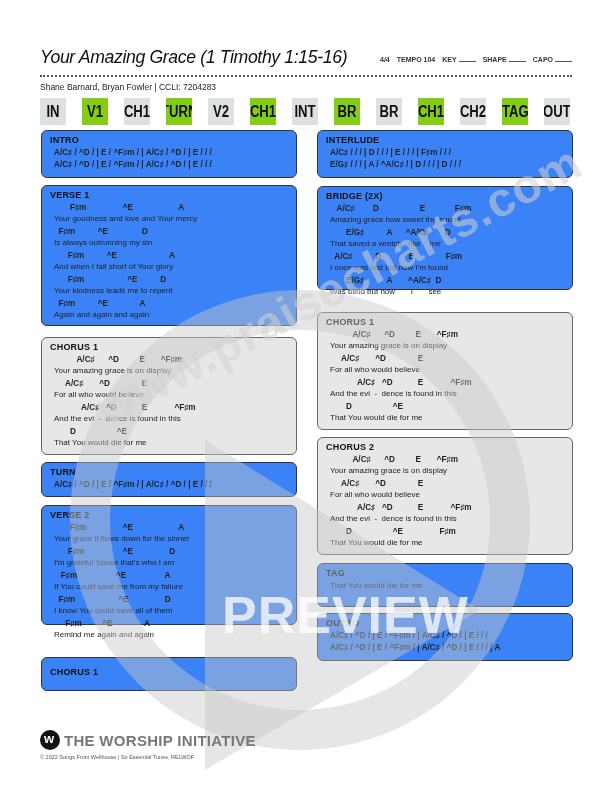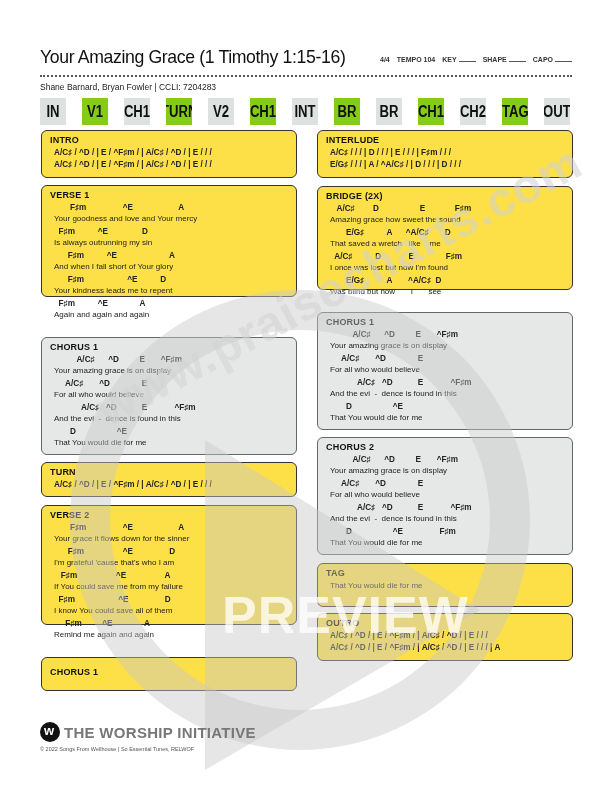--- a/index.html
+++ b/index.html
@@ -1,46 +1,46 @@
 <!DOCTYPE html>
 <html><head>
 <meta charset="utf-8">
 <style>
   * { box-sizing: border-box; margin: 0; padding: 0; }
   html, body { width: 612px; height: 792px; background: #ffffff; overflow: hidden; }
   body { position: relative; font-family: "Liberation Sans", sans-serif; color: #1a1a1a; }
 
   .header { position: absolute; left: 40px; top: 46px; width: 532px; }
-  .title-row { display: flex; align-items: flex-end; }
+  .title-row { display: flex; align-items: flex-end; font-style: italic; }
   .title { font-size: 19px; font-weight: normal; letter-spacing: -0.4px; color: #111; transform: scaleX(0.93); transform-origin: left; white-space: nowrap; }
   .meta { position: absolute; right: 0; top: 10px; font-size: 7px; font-weight: bold; color: #333; display: flex; gap: 7px; white-space: nowrap; }
   .meta .blank { display: inline-block; width: 17px; border-bottom: 0.8px solid #555; margin-left: 2px; }
   .dots { position: absolute; left: 40px; top: 75px; width: 532px; height: 2px; border-top: 2px dotted #555; }
   .credits { position: absolute; left: 40px; top: 82px; font-size: 8.5px; color: #222; white-space: nowrap; }
 
   .roadmap { position: absolute; left: 40px; top: 98px; width: 530px; height: 27px; display: flex; gap: 16px; }
   .rm { flex: 1; display: flex; align-items: center; justify-content: center; font-family: "Liberation Sans", sans-serif; font-weight: bold; font-size: 16px; transform: scaleX(0.82); color: #111; }
   .rm-wrap { flex: 1; display: flex; align-items: center; justify-content: center; overflow: hidden; }
   .rm-wrap.dark { background: #dde2e1; }
   .rm-wrap.light { background: #84cc16; }
 
-  .box { position: absolute; border: 1px solid #333; border-radius: 6px; padding: 4px 8px 4px 8px; background: #fde047; }
+  .box { position: absolute; border: 1px solid #333; border-radius: 6px; padding: 4px 8px 4px 8px; background: #3b82f6; }
   .box.shaded { background: #e6e8e8; border-color: #666; }
   .box h3 { font-size: 9px; font-weight: bold; color: #111; margin-bottom: 2px; letter-spacing: 0.2px; }
   .prog { font-size: 8.2px; font-weight: bold; line-height: 12px; padding-left: 4px; white-space: pre; color: #222; }
   .chord { font-size: 8.2px; font-weight: bold; line-height: 11px; white-space: pre; color: #222; }
   .lyric { font-size: 8px; line-height: 11px; white-space: pre; color: #222; margin-bottom: 2px; }
   .pair { padding-left: 4px; }
 
   .watermark { position: absolute; pointer-events: none; }
   .wm-text { position: absolute; left: 100px; top: 385px; font-size: 48px; font-weight: bold; color: rgba(210,210,210,0.55); transform: rotate(-28deg); transform-origin: left; white-space: nowrap; letter-spacing: 1px; }
   .preview-text { position: absolute; left: 222px; top: 585px; font-size: 52px; font-weight: bold; color: rgba(255,255,255,0.75); letter-spacing: 1px; }
 
   .footer { position: absolute; left: 40px; top: 722px; }
-  .logo-row { display: flex; align-items: center; gap: 4px; }
+  .logo-row { display: flex; align-items: center; gap: 4px; margin-top: 8px; }
   .logo-mark { width: 20px; height: 20px; border-radius: 50%; background: #111; position: relative; }
   .logo-mark::after { content: "w"; position: absolute; left: 4px; top: 1px; color: #fff; font-size: 13px; font-weight: bold; }
   .logo-text { font-size: 15px; font-weight: bold; color: #777; letter-spacing: 0.3px; }
   .copyright { font-size: 5.5px; color: #555; margin-top: 4px; white-space: nowrap; }
 </style>
 </head>
 <body>
 
 <div class="header">
   <div class="title-row">
@@ -98,21 +98,21 @@
       <span class="rm">OUT</span>
     </div>
 </div>
 
 <div class="box" style="left:41px; top:130px; width:256px; height:48px;">
   <h3>INTRO</h3>
   <div class="prog">A/C♯ / ^D / | E / ^F♯m / | A/C♯ / ^D / | E / / /</div>
   <div class="prog">A/C♯ / ^D / | E / ^F♯m / | A/C♯ / ^D / | E / / /</div>
 </div>
 
-<div class="box" style="left:41px; top:185px; width:256px; height:112px;">
+<div class="box" style="left:41px; top:185px; width:256px; height:141px;">
   <h3>VERSE 1</h3>
   <div class="pair">
       <div class="chord">       F♯m                ^E                    A</div>
       <div class="lyric">Your goodness and love and Your mercy</div>
     </div>
   <div class="pair">
       <div class="chord">  F♯m          ^E               D</div>
       <div class="lyric">Is always outrunning my sin</div>
     </div>
   <div class="pair">

